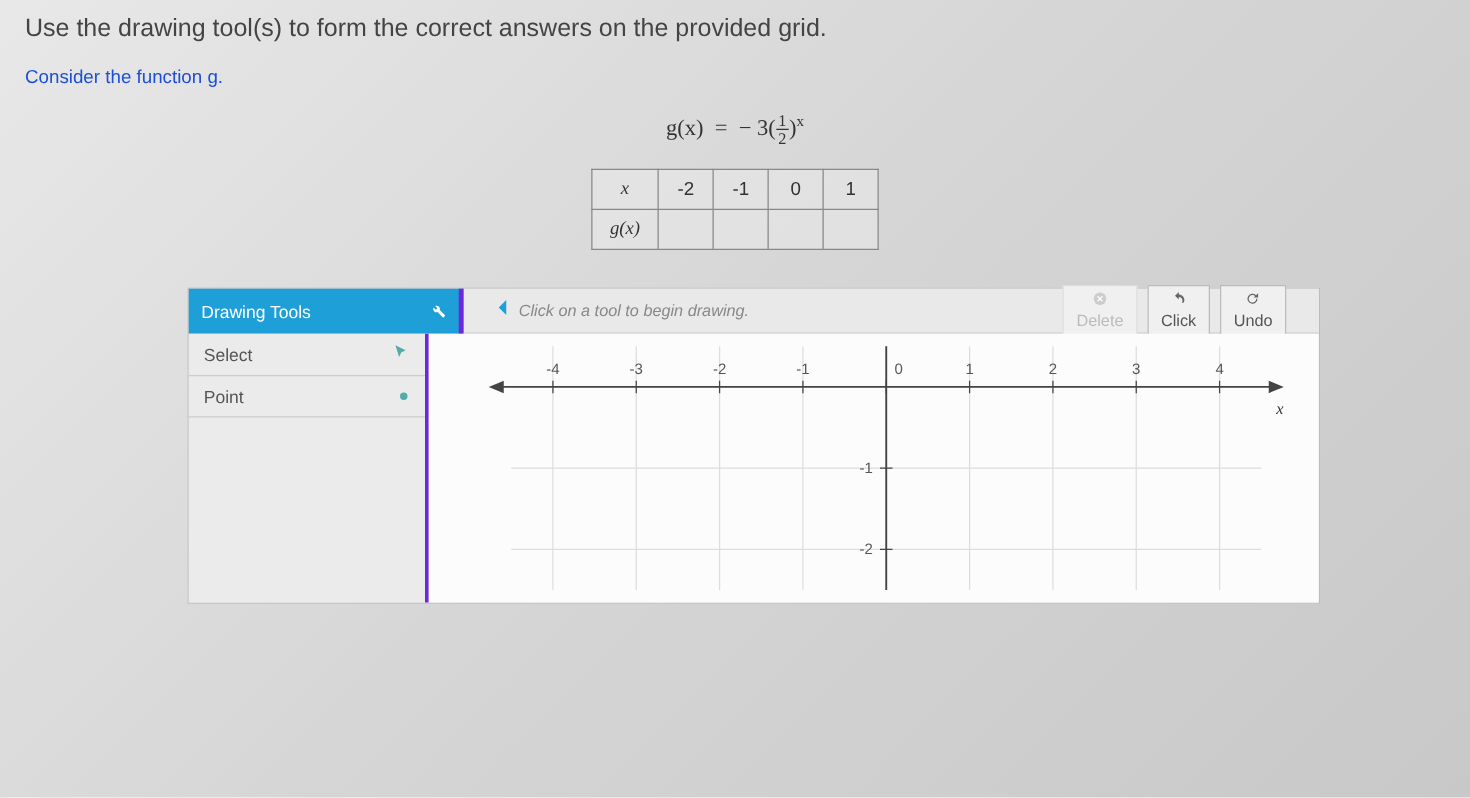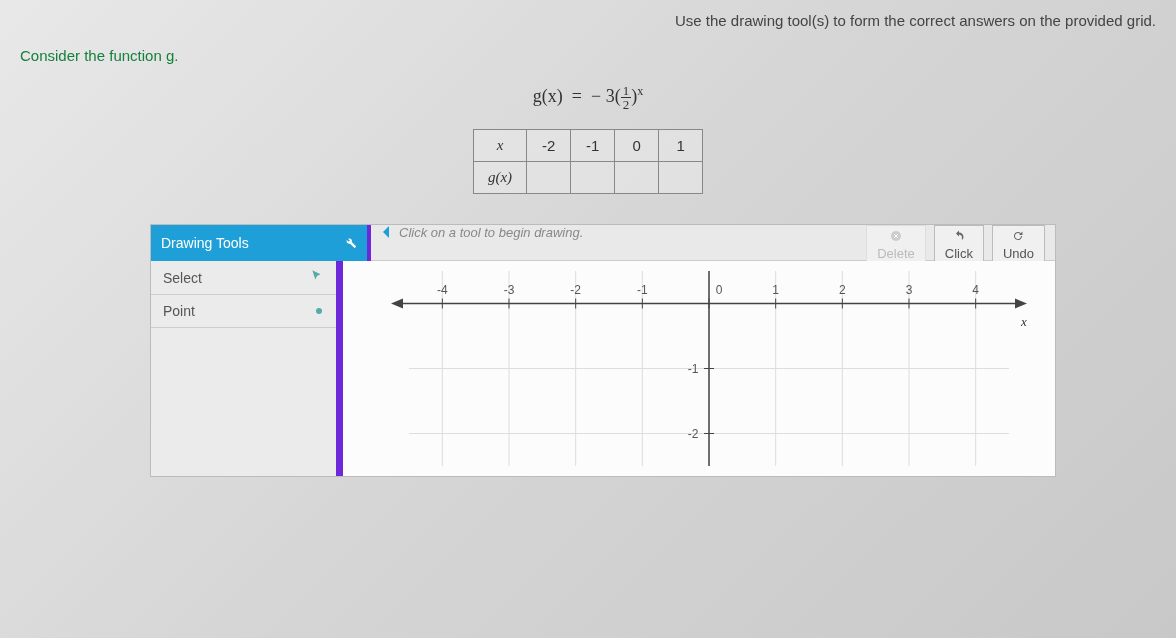--- a/index.html
+++ b/index.html
@@ -8,28 +8,27 @@
   background: linear-gradient(135deg, #e8e8e8 0%, #d5d5d5 50%, #c8c8c8 100%);
   width: 1176px;
   height: 638px;
   overflow: hidden;
   color: #333;
 }
 .content {
   padding: 12px 20px;
 }
 .instruction {
-  font-size: 15px;
+  font-size: 20px;
   color: #444;
   margin-bottom: 18px;
-  text-align: right;
 }
 .consider {
   font-size: 15px;
-  color: #15803d;
+  color: #1d4ed8;
   margin-bottom: 20px;
 }
 .formula {
   text-align: center;
   font-size: 18px;
   font-family: 'Times New Roman', serif;
   color: #333;
   margin-bottom: 18px;
 }
 .formula .frac {
@@ -84,22 +83,22 @@
   font-size: 14px;
   display: flex;
   align-items: center;
   justify-content: space-between;
   padding: 0 10px;
   border-right: 4px solid #6d28d9;
 }
 .hint-bar {
   flex: 1;
   display: flex;
-  align-items: flex-start;
-  padding: 0 10px;
+  align-items: center;
+  padding: 0 26px;
   background: #e9e9e9;
   border-bottom: 1px solid #ccc;
   gap: 8px;
 }
 .hint-text {
   flex: 1;
   font-size: 13px;
   color: #888;
   font-style: italic;
 }
@@ -115,21 +114,21 @@
   cursor: pointer;
   flex-direction: column;
 }
 .btn.disabled { color: #bbb; border-color: #ddd; }
 .body-row {
   display: flex;
   height: 215px;
 }
 .tools-list {
   width: 192px;
-  border-right: 7px solid #6d28d9;
+  border-right: 3px solid #6d28d9;
   background: #ebebeb;
 }
 .tool-item {
   display: flex;
   align-items: center;
   justify-content: space-between;
   padding: 8px 12px;
   border-bottom: 1px solid #ccc;
   font-size: 14px;
   color: #555;

